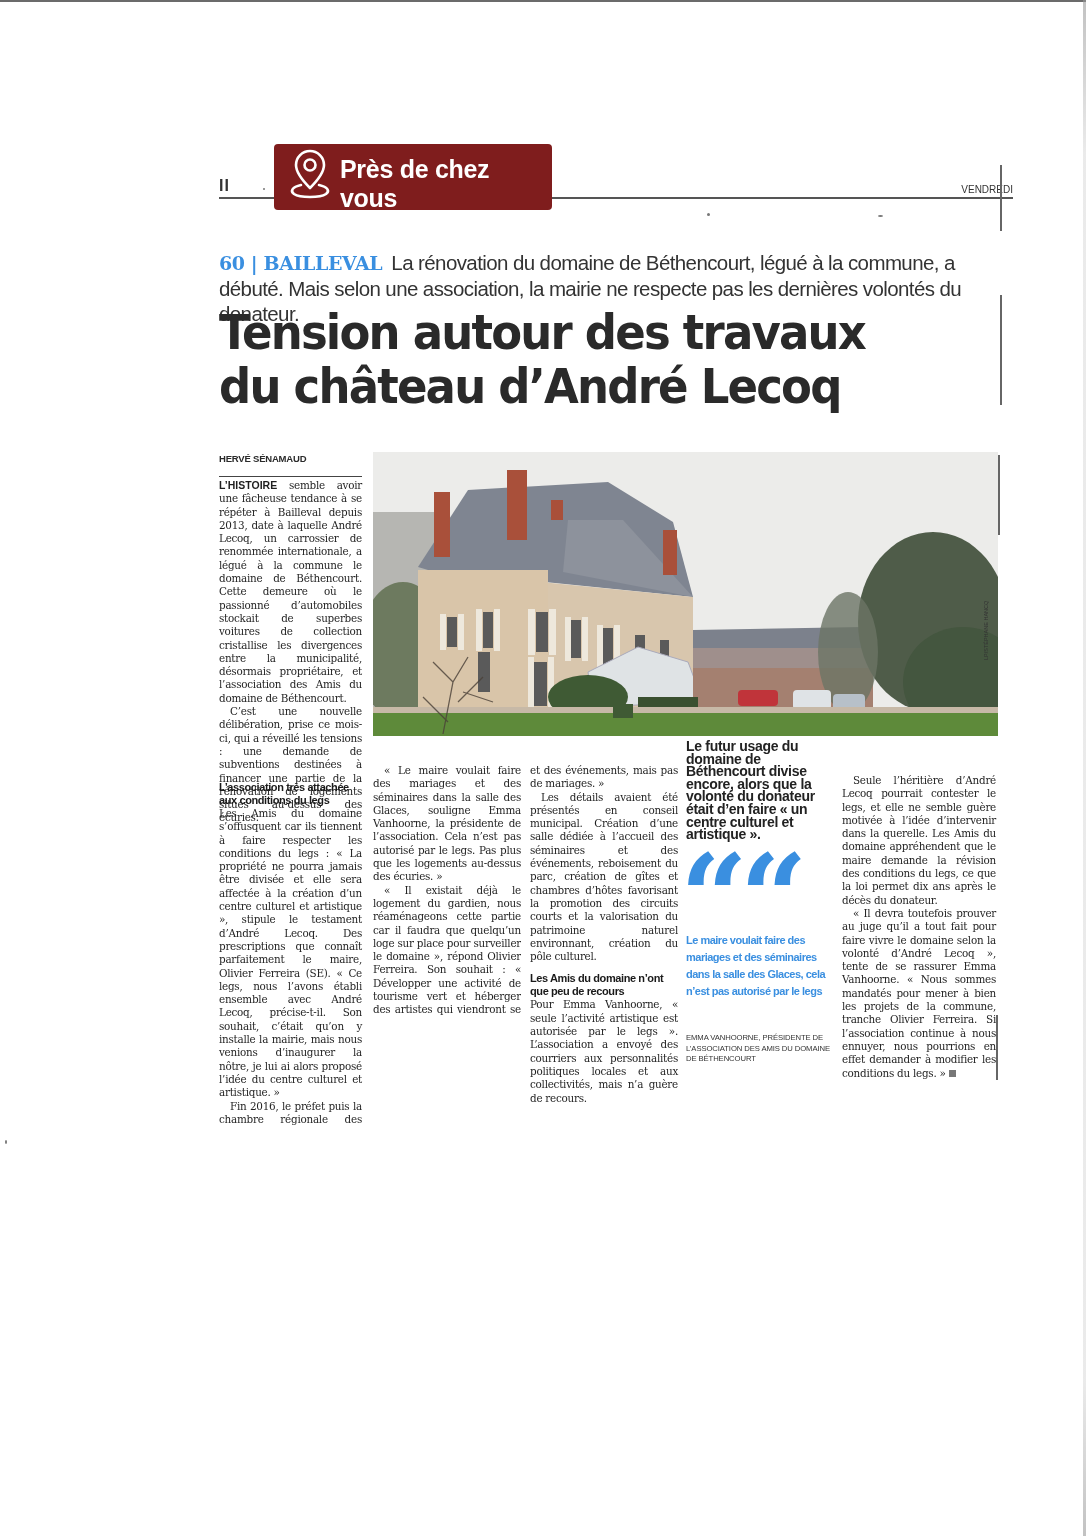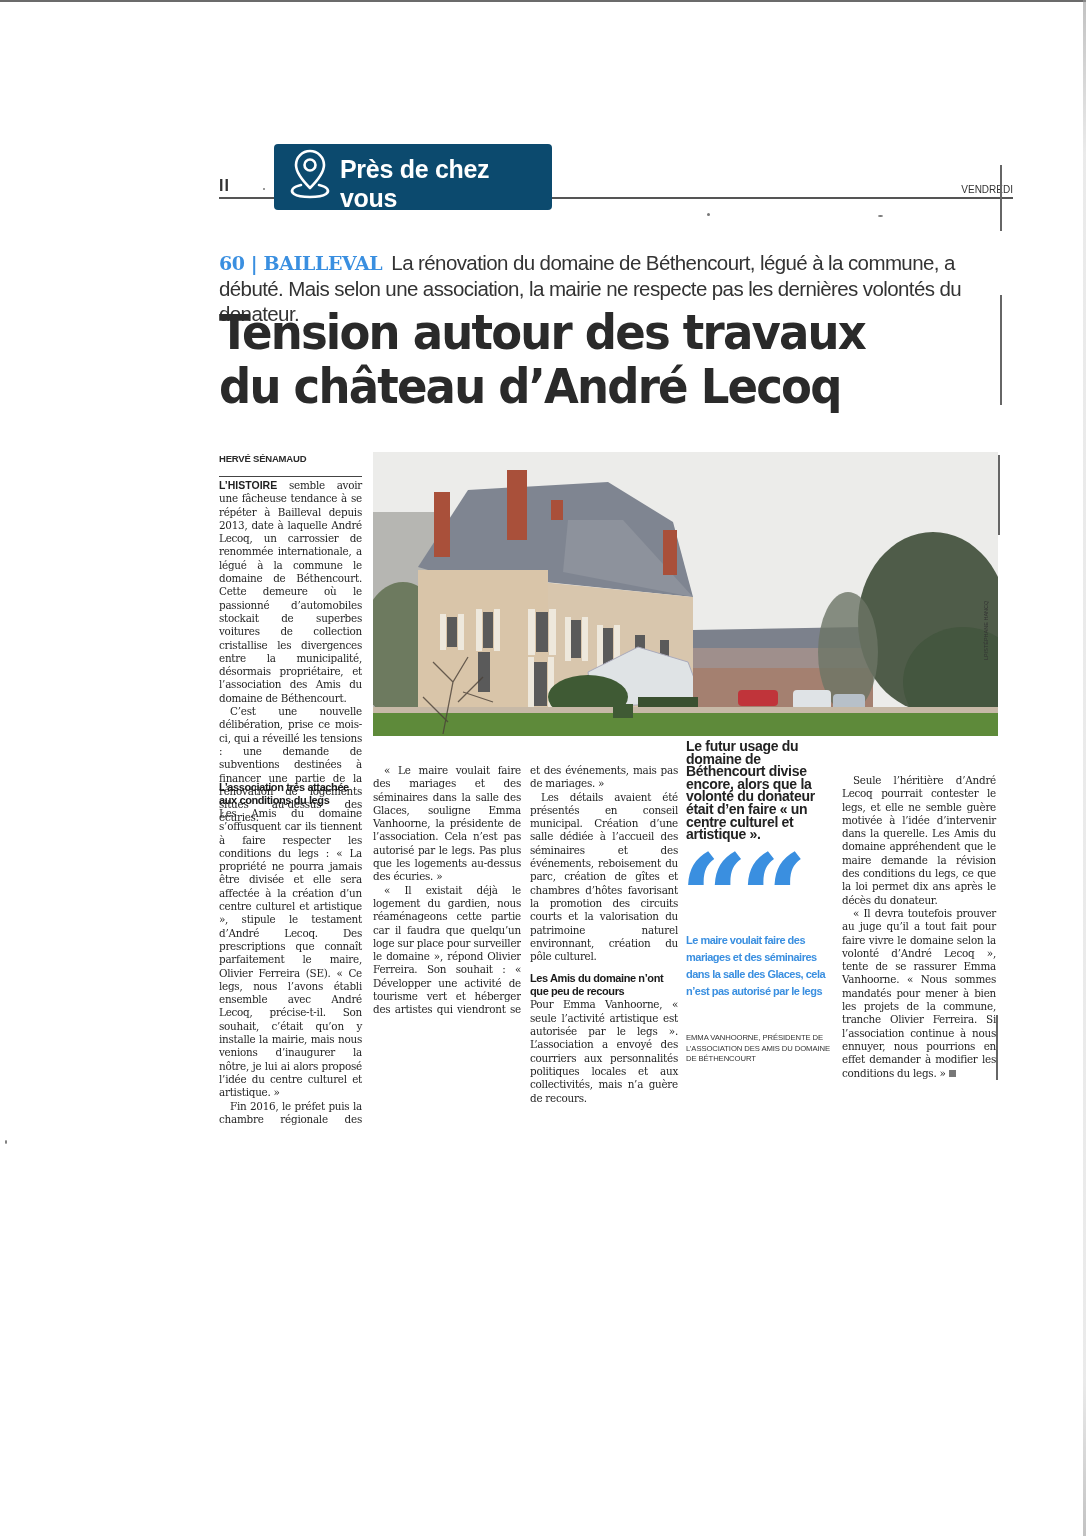--- a/index.html
+++ b/index.html
@@ -8,21 +8,21 @@
 
     
     .scan-top-line { position: absolute; left: 0; top: 0; width: 1086px; height: 2px; background: #6b6b6b; }
     .scan-right-edge { position: absolute; right: 0; top: 0; width: 3px; height: 1536px; background: linear-gradient(#999, #ddd 10%, #ddd 90%, #999); opacity: .6; }
     .speck { position: absolute; background: #777; border-radius: 50%; }
 
     
     .page-header { position: absolute; left: 219px; top: 144px; width: 794px; height: 66px; }
     .header-rule { position: absolute; left: 0; right: 0; top: 53px; height: 2px; background: #555; }
     .page-folio { position: absolute; left: 0; top: 33px; font-family: "Liberation Sans", sans-serif; font-weight: 700; font-size: 16px; color: #333; letter-spacing: 1px; }
-    .section-badge { position: absolute; left: 55px; top: 0; width: 278px; height: 66px; background: #0c4a6e; border-radius: 4px; display: flex; align-items: center; padding-left: 12px; }
+    .section-badge { position: absolute; left: 55px; top: 0; width: 278px; height: 66px; background: #7f1d1d; border-radius: 4px; display: flex; align-items: center; padding-left: 12px; }
     .section-badge svg { width: 48px; height: 54px; flex: none; }
     .section-badge-label { color: #fff; font-family: "Liberation Sans", sans-serif; font-weight: 700; font-size: 25px; margin-left: 6px; margin-top: 14px; letter-spacing: -0.3px; }
     .page-day { position: absolute; right: 0; top: 40px; font-family: "Liberation Sans", sans-serif; font-size: 10px; color: #333; }
 
     
     .kicker { position: absolute; left: 219px; top: 250px; width: 790px; font-family: "Liberation Sans", sans-serif; font-size: 20.5px; line-height: 25px; color: #333; letter-spacing: -0.6px; }
     .kicker-loc { color: #3a8fe0; font-family: "DejaVu Serif", serif; font-weight: 700; font-size: 19px; letter-spacing: -0.4px; margin-right: 4px; }
     .headline { position: absolute; left: 219px; top: 306px; width: 790px; font-family: "DejaVu Sans", sans-serif; font-weight: 900; font-size: 45px; line-height: 50px; color: #2a2a2a; letter-spacing: -1.8px; transform: scaleY(1.08); transform-origin: top left; }
 
     

